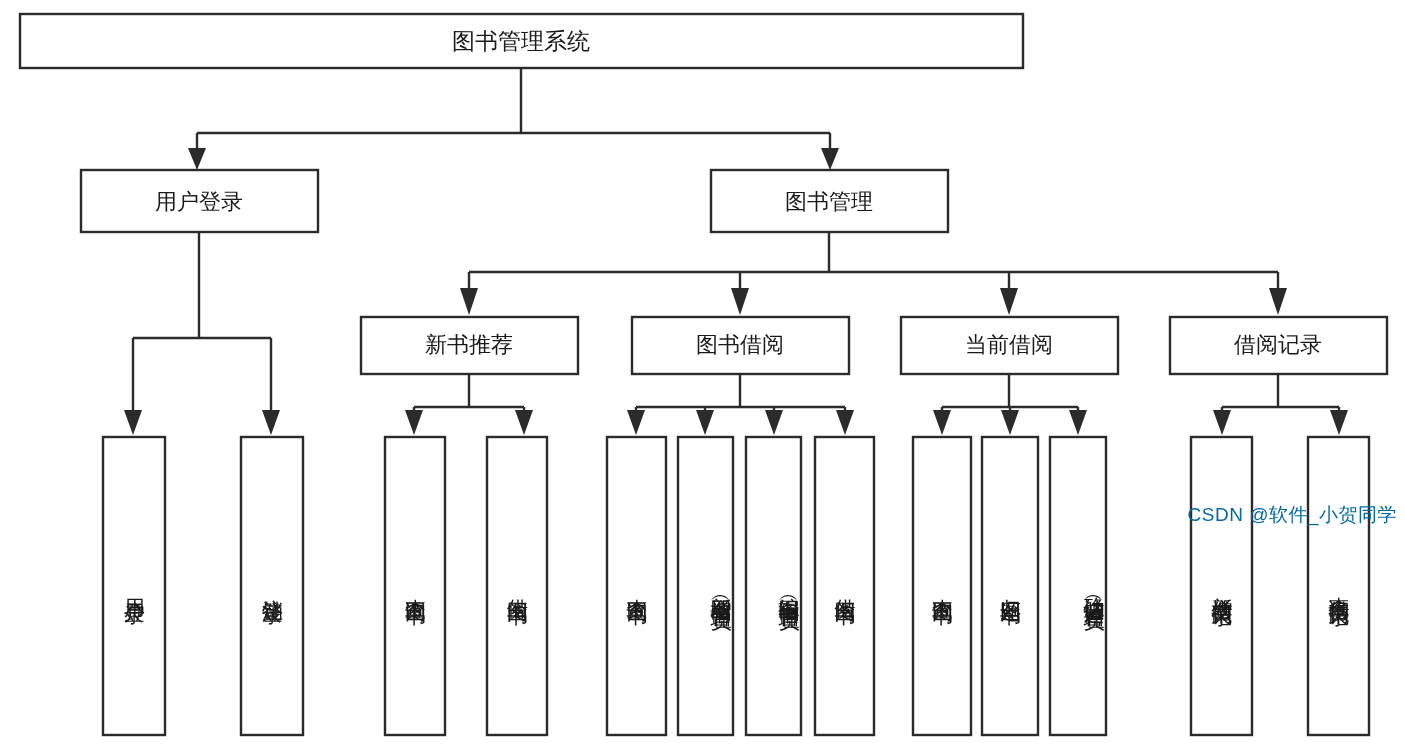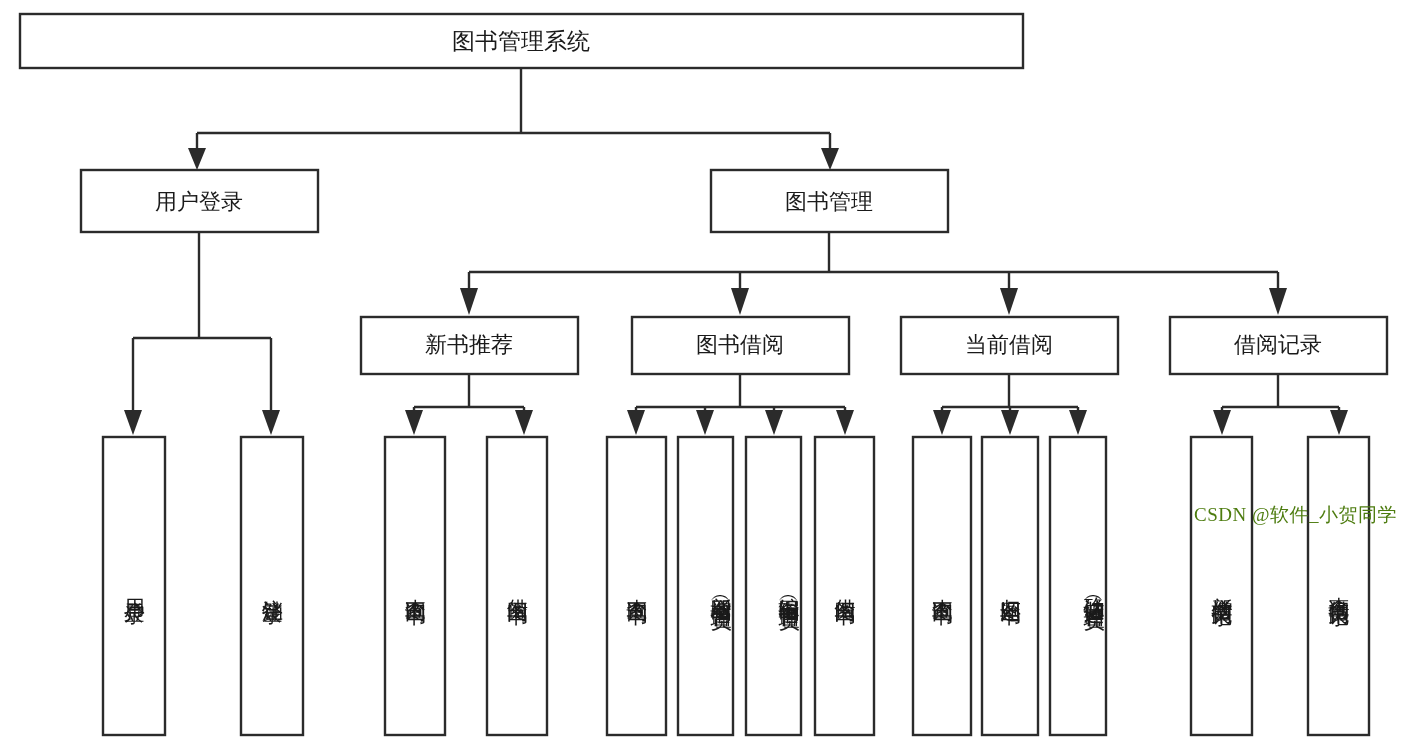--- a/index.html
+++ b/index.html
@@ -69,23 +69,23 @@
     line-height: 1.18;
     letter-spacing: 2px;
     color: #1a1a1a;
     white-space: nowrap;
     pointer-events: none;
   }
   .watermark {
     position: absolute;
     right: 8px;
     bottom: 4px;
-    font-family: Liberation Serif, serif;
+    font-family: Liberation Sans, sans-serif;
     font-size: 19px;
-    color: #4d7c0f;
+    color: #0369a1;
     white-space: nowrap;
     letter-spacing: 0.5px;
   }
 </style>
 </head>
 <body>
 
 <div id="diagram-root">
 
   <svg class="flow" viewBox="0 0 1405 747">

